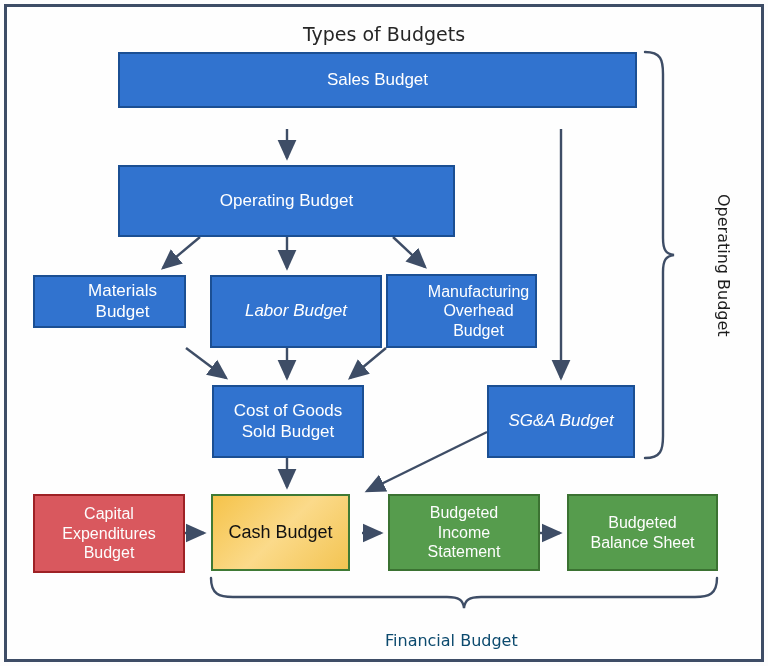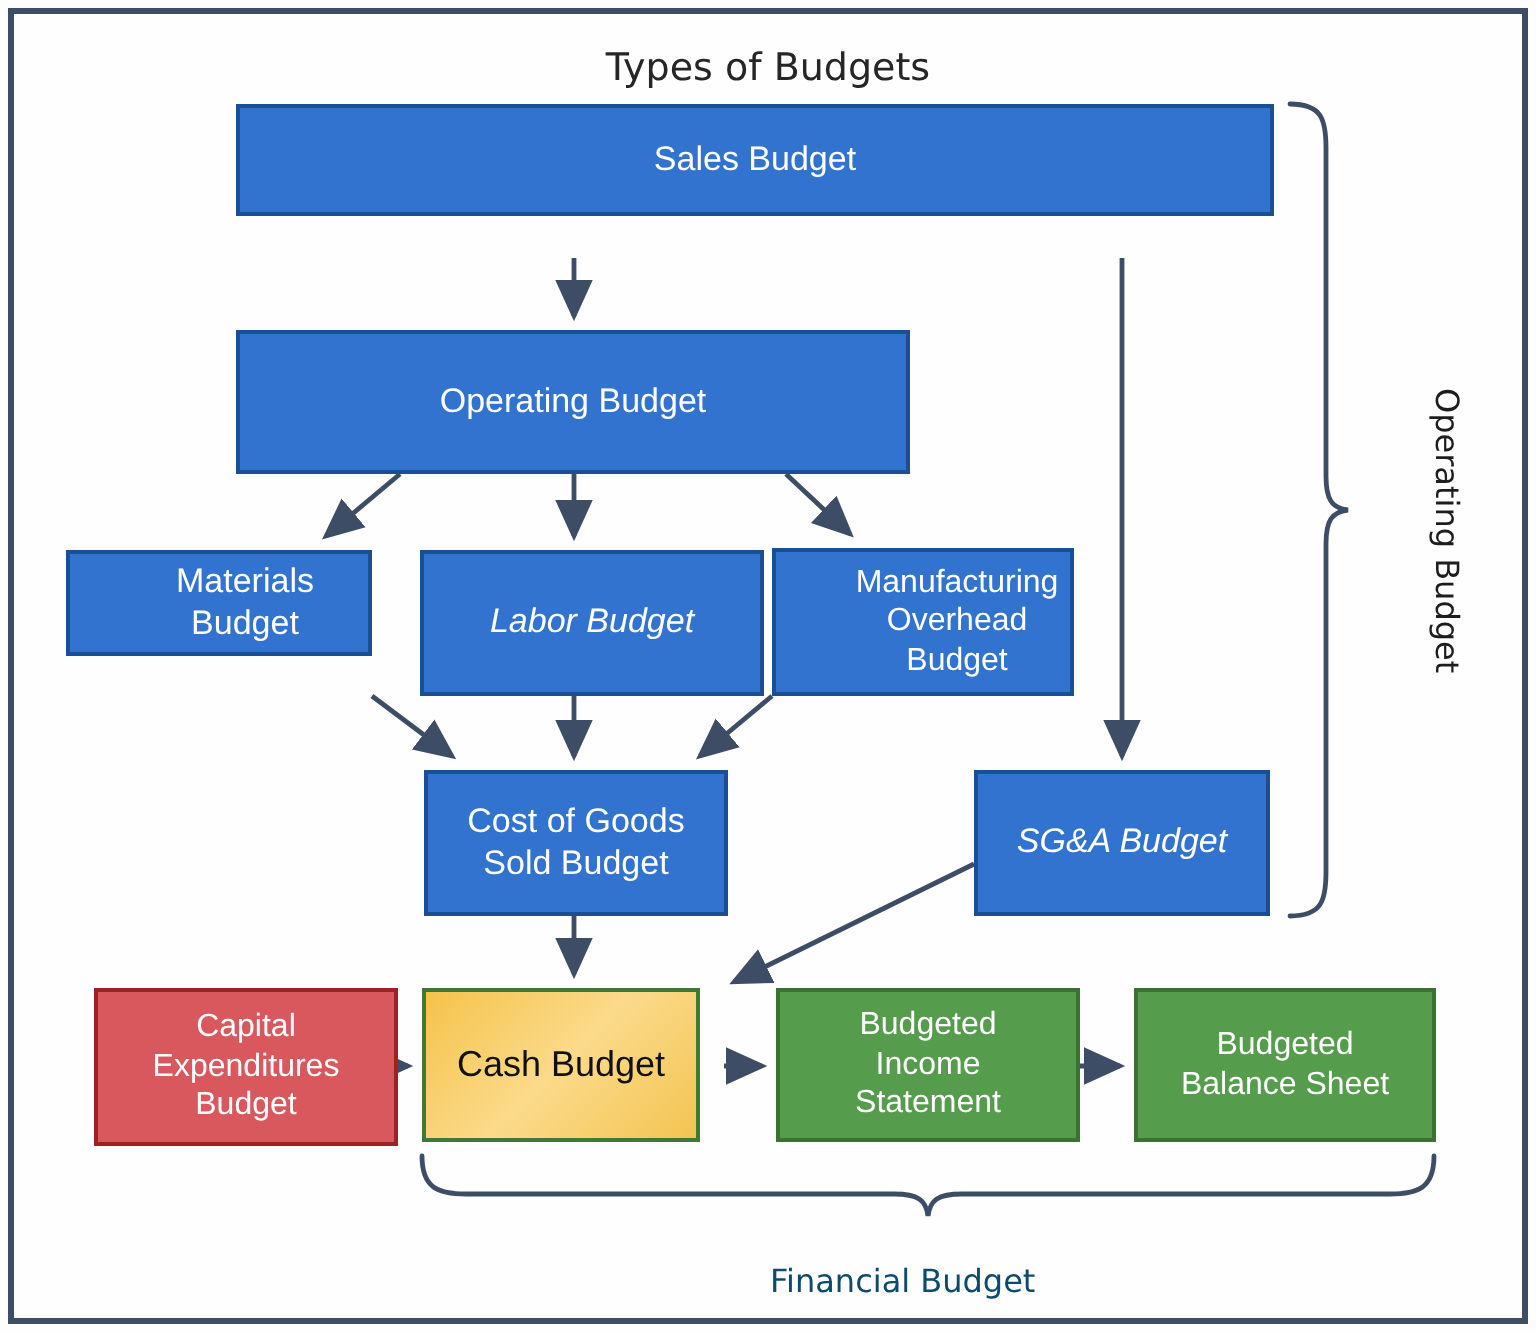--- a/index.html
+++ b/index.html
@@ -50,21 +50,20 @@
     white-space: pre-line;
   }
   .node.blue {
     background: #3173cf;
     border: 2px solid #1b4f93;
   }
   .node.red {
     background: #d9585e;
     border: 2px solid #9e2125;
     color: #fdfdfd;
-    margin-left: 14px;
   }
   .node.green {
     background: #569c4d;
     border: 2px solid #3b7232;
     color: #fdfdfd;
   }
   .node.gold {
     background: linear-gradient(135deg, #f5c34a 0%, #fbda8a 50%, #f3c452 100%);
     border: 2px solid #3f7a35;
     color: #111111;

